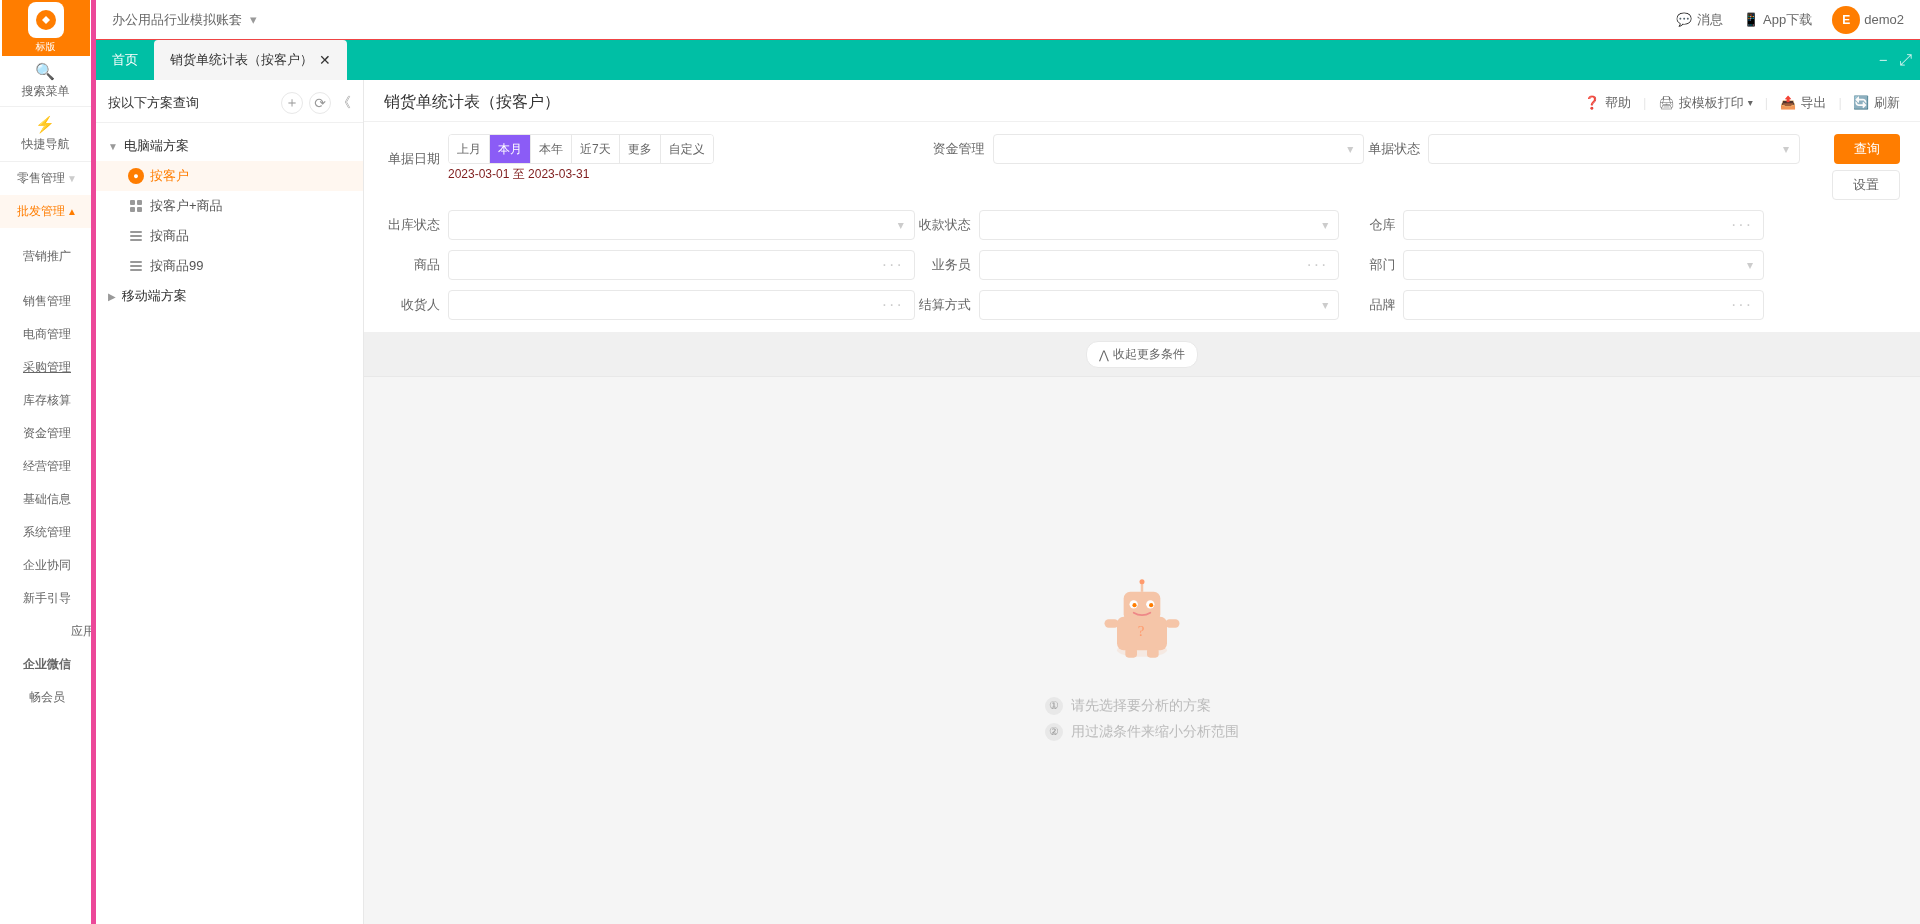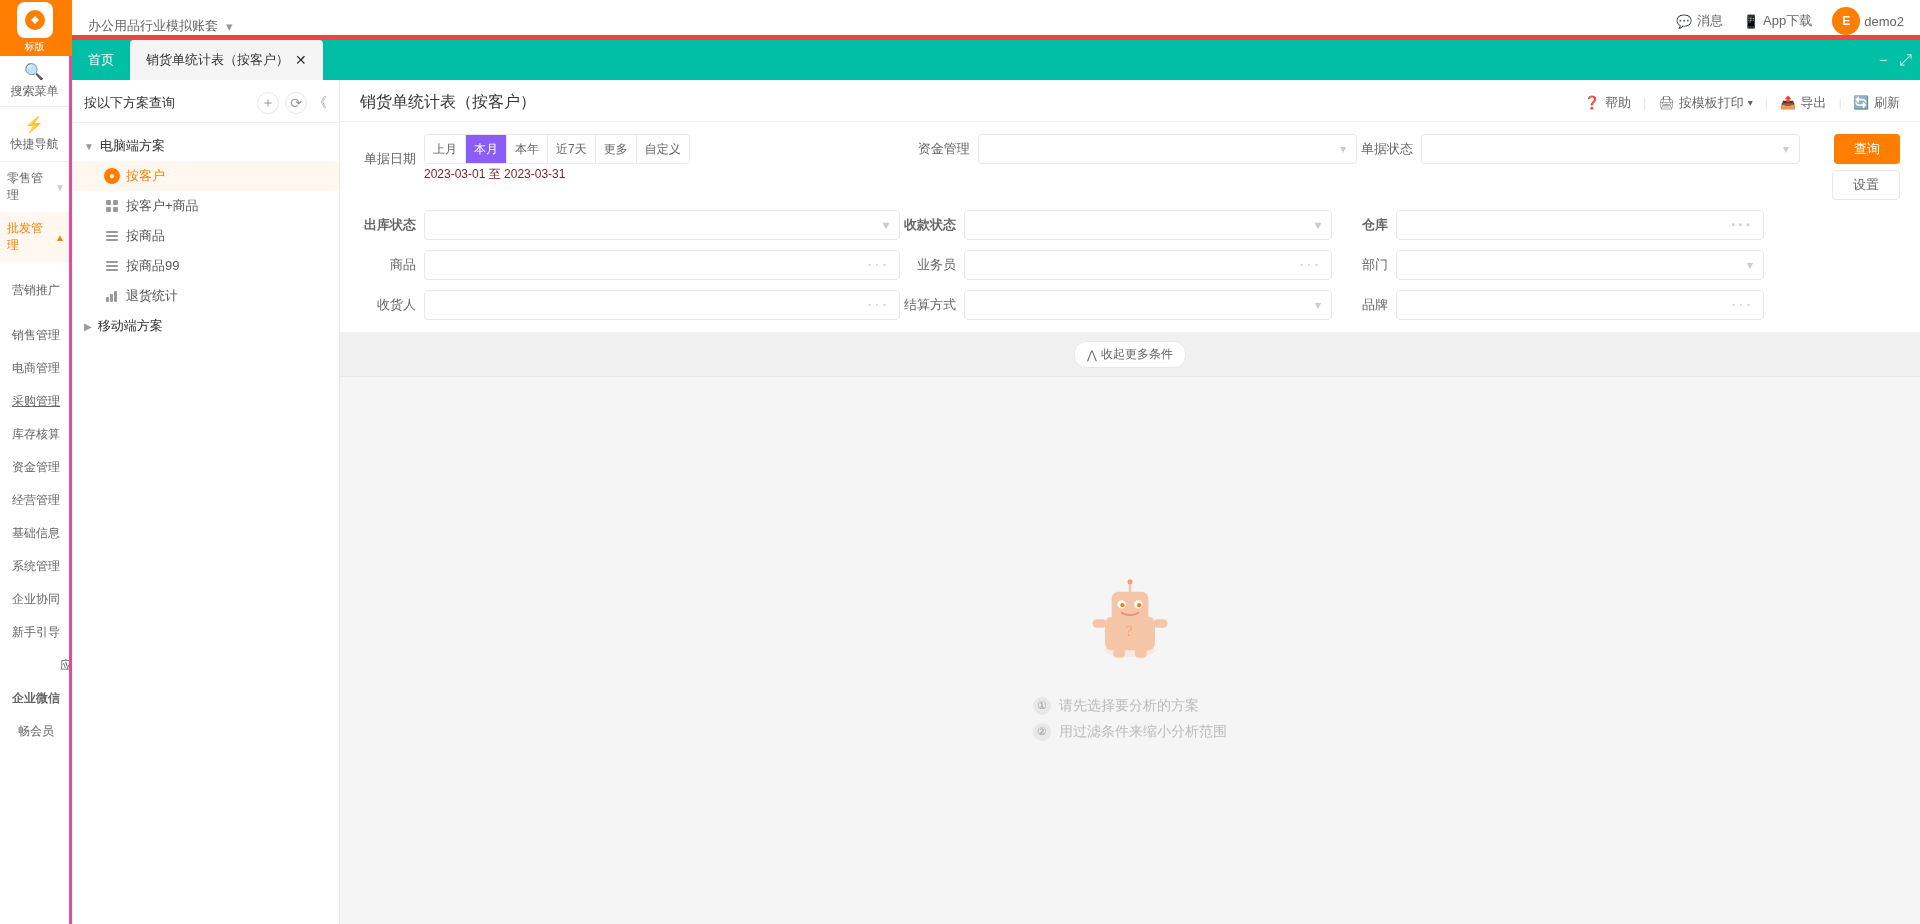--- a/index.html
+++ b/index.html
@@ -1,30 +1,30 @@
 <!DOCTYPE html>
 <html><head>
   <meta charset="utf-8">
   <style>
     * { box-sizing: border-box; margin: 0; padding: 0; }
     body { font-family: "Microsoft YaHei", "PingFang SC", sans-serif; font-size: 13px; background: #f5f5f5; color: #333; display: flex; height: 924px; overflow: hidden; }
 
     
-    .sidebar { width: 72px; background: #fff; display: flex; flex-direction: column; align-items: center; border-right: 3px solid #ec4899; flex-shrink: 0; }
+    .sidebar { width: 96px; background: #fff; display: flex; flex-direction: column; align-items: center; border-right: 5px solid #ec4899; flex-shrink: 0; }
     .sidebar-logo { width: 88px; height: 56px; background: #ff7d00; display: flex; align-items: center; justify-content: center; flex-direction: column; }
     .sidebar-logo .logo-icon { width: 36px; height: 36px; background: #fff; border-radius: 8px; display: flex; align-items: center; justify-content: center; }
     .sidebar-logo .logo-text { color: #fff; font-size: 10px; margin-top: 2px; }
     .sidebar-search { padding: 8px 0; width: 100%; display: flex; flex-direction: column; align-items: center; border-bottom: 1px solid #f0f0f0; }
     .sidebar-item { width: 100%; display: flex; flex-direction: column; align-items: center; padding: 10px 0; cursor: pointer; color: #666; font-size: 12px; border-left: 3px solid transparent; }
 
     
     .main-area { flex: 1; display: flex; flex-direction: column; overflow: hidden; }
 
     
-    .top-header { height: 40px; background: #fff; display: flex; align-items: flex-end; justify-content: space-between; padding: 0 16px; border-bottom: 5px solid #ef4444; }
+    .top-header { height: 40px; background: #fff; display: flex; align-items: center; justify-content: space-between; padding: 0 16px; border-bottom: 1px solid #ef4444; }
     .header-left { display: flex; align-items: center; gap: 8px; color: #666; font-size: 13px; }
     .header-right { display: flex; align-items: center; gap: 20px; color: #666; font-size: 13px; }
     .header-right .user-avatar { width: 28px; height: 28px; border-radius: 50%; background: #ff7d00; display: flex; align-items: center; justify-content: center; color: #fff; font-size: 12px; overflow: hidden; }
     .header-right-item { display: flex; align-items: center; gap: 4px; cursor: pointer; }
 
     
     .tab-bar { height: 40px; background: #00bfa5; display: flex; align-items: center; padding: 0 0; }
     .tab-item { height: 40px; display: flex; align-items: center; padding: 0 16px; color: #fff; font-size: 13px; cursor: pointer; opacity: 0.8; }
     .tab-item.active { background: #f5f5f5; color: #333; opacity: 1; border-radius: 4px 4px 0 0; }
     .tab-home { background: transparent; color: #fff; opacity: 1; }
@@ -271,30 +271,20 @@
           <div class="child-icon-plain">
             <svg width="14" height="14" viewBox="0 0 14 14" fill="none">
                 <rect x="1" y="2" width="12" height="2" rx="1" fill="#999"></rect>
                 <rect x="1" y="6" width="12" height="2" rx="1" fill="#999"></rect>
                 <rect x="1" y="10" width="12" height="2" rx="1" fill="#999"></rect>
               </svg>
           </div>
           <span>按商品99</span>
         </div>
 
-        <div class="tree-child">
-          <div class="child-icon-plain">
-            <svg width="14" height="14" viewBox="0 0 14 14" fill="none">
-                <rect x="1" y="8" width="3" height="5" rx="1" fill="#999"></rect>
-                <rect x="5" y="5" width="3" height="8" rx="1" fill="#999"></rect>
-                <rect x="9" y="2" width="3" height="11" rx="1" fill="#999"></rect>
-              </svg>
-          </div>
-          <span>退货统计</span>
-        </div>
 
         <div class="tree-parent">
           <span class="tree-arrow">▶</span>
           <span>移动端方案</span>
         </div>
       </div>
     </div>
 
     <div class="right-panel">
 
@@ -357,21 +347,21 @@
               <span class="arrow">▾</span>
             </div>
           </div>
 
           <div class="filter-btn-col" style="margin-left:16px;">
             <button class="btn-query">查询</button>
             <button class="btn-set">设置</button>
           </div>
         </div>
 
-        <div style="display:flex; align-items:center; margin-bottom:10px; gap:0;font-weight:bold;">
+        <div style="display:flex; align-items:center; margin-bottom:10px; gap:0;">
           <div style="display:flex; align-items:center; flex:2.5;">
             <span class="filter-label">出库状态</span>
             <div class="dropdown-filter" style="flex:1;">
               <span style="color:#ccc;"></span>
               <span class="arrow">▾</span>
             </div>
           </div>
 
           <div style="display:flex; align-items:center; flex:2;">
             <span class="filter-label">收款状态</span>

